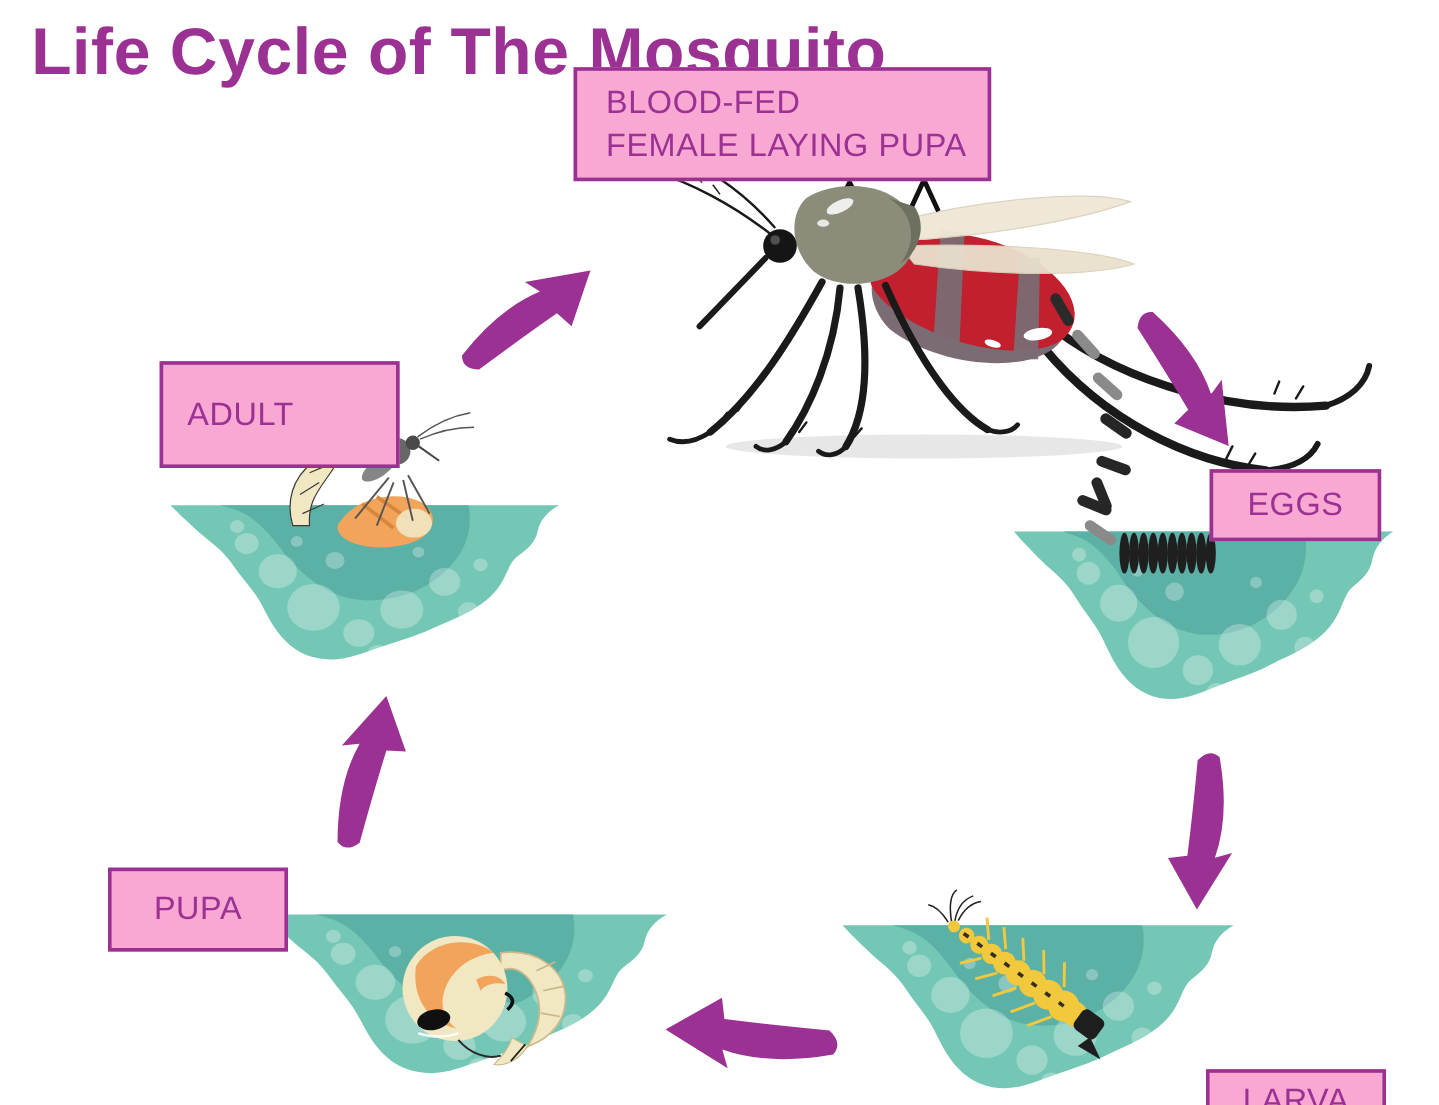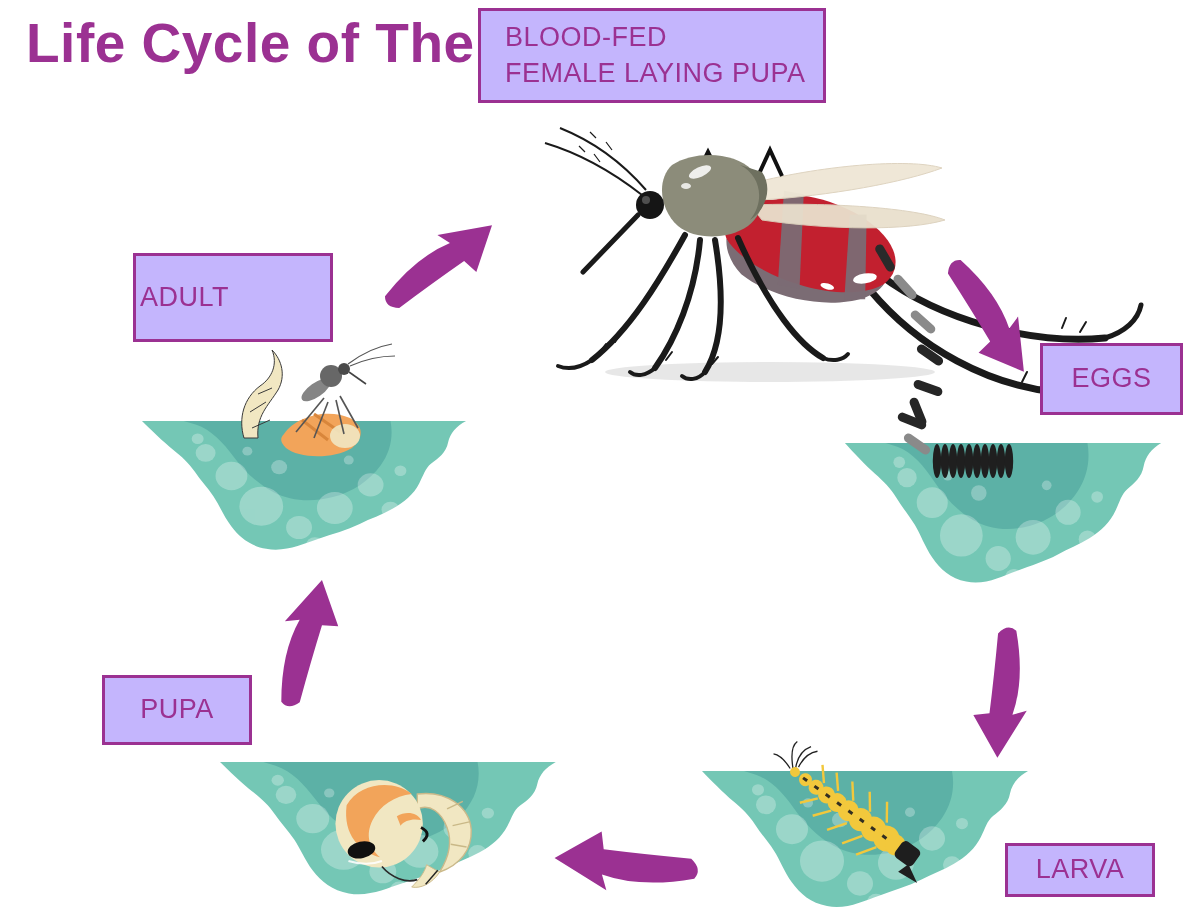--- a/index.html
+++ b/index.html
@@ -9,31 +9,31 @@
   }
   .scene{position:absolute;left:0;top:0;width:1199px;height:921px;}
   .diagram-title{
     position:absolute;left:26px;top:10px;
     font-size:55px;line-height:1.22;font-weight:600;letter-spacing:.5px;
     color:var(--accent-purple);
   }
   .stage-box{
     position:absolute;box-sizing:border-box;
     border:3px solid var(--accent-purple);
-    color:var(--accent-purple);background:#c4b5fd;
+    color:var(--accent-purple);background:#f9a8d4;
     font-size:27px;font-weight:500;letter-spacing:.5px;
-    display:flex;flex-direction:column;justify-content:center;
+    display:flex;flex-direction:column;justify-content:center;margin-top:48px;
   }
   .stage-box.centered{align-items:center;text-align:center;}
   .stage-box .line{display:block;line-height:1.32;}
   #box-blood-fed{left:478px;top:8px;width:348px;height:95px;padding-left:24px;}
-  #box-eggs{left:1040px;top:343px;width:143px;height:72px;}
+  #box-eggs{left:1008px;top:343px;width:143px;height:60px;}
   #box-larva{left:1005px;top:843px;width:150px;height:54px;}
-  #box-pupa{left:102px;top:675px;width:150px;height:70px;}
-  #box-adult{left:133px;top:253px;width:200px;height:89px;padding-left:4px;}
+  #box-pupa{left:90px;top:675px;width:150px;height:70px;}
+  #box-adult{left:133px;top:253px;width:200px;height:89px;padding-left:20px;}
 </style>
 </head>
 <body>
 
 <div id="page-root">
 
   <svg class="scene" viewBox="0 0 1199 921" aria-hidden="true">
     <defs>
 
       <g id="basin">

